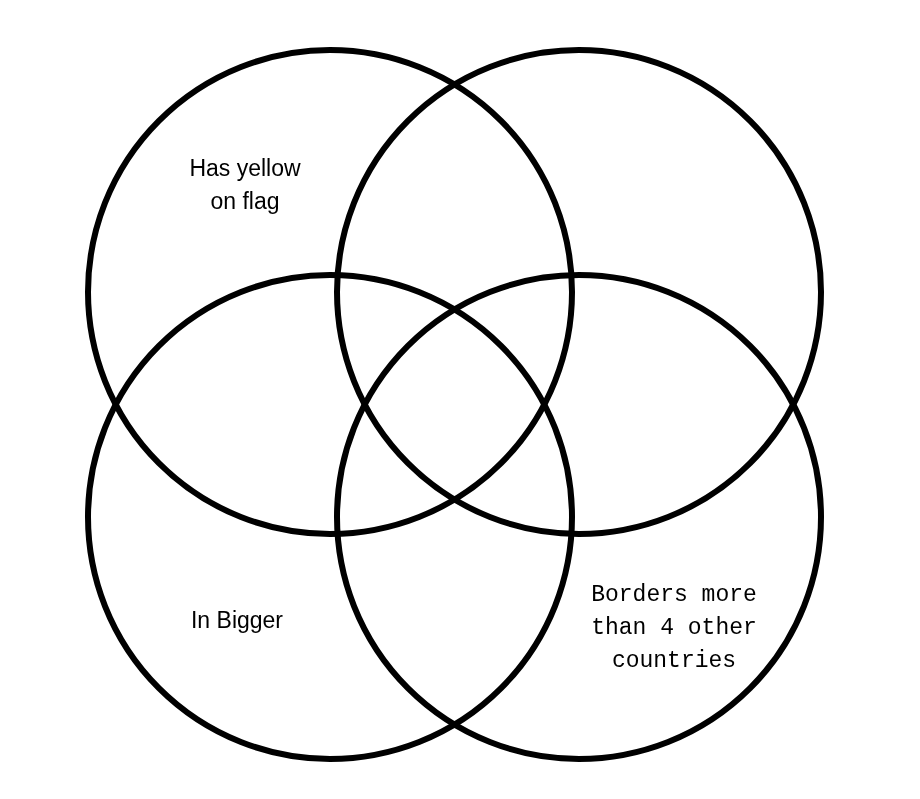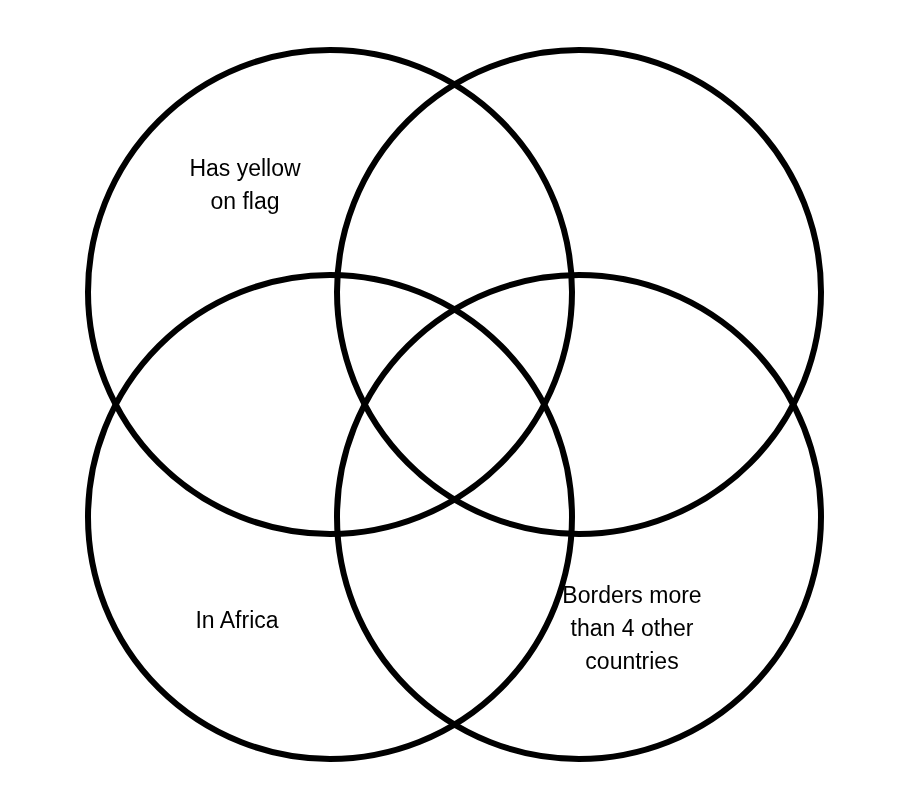--- a/index.html
+++ b/index.html
@@ -32,37 +32,37 @@
     text-align: center;
     white-space: pre-line;
     font-size: 23px;
     line-height: 33px;
     color: #000000;
     user-select: none;
   }
   .lbl-1 { left: 245px; top: 185px; }
   .lbl-2 { left: 664px; top: 199px; }
   .lbl-3 { left: 237px; top: 620px; }
-  .lbl-4 { left: 632px; top: 628px; }
+  .lbl-4 { left: 674px; top: 628px; font-family: Liberation Mono, monospace; }
 </style>
 </head>
 <body>
 
 <div class="page">
 
   <svg class="venn-svg" width="920" height="799" viewBox="0 0 920 799">
     <circle class="venn-circle" cx="330" cy="292" r="242" stroke="#000000"></circle>
     <circle class="venn-circle" cx="579" cy="292" r="242" stroke="#000000"></circle>
     <circle class="venn-circle" cx="330" cy="517" r="242" stroke="#000000"></circle>
     <circle class="venn-circle" cx="579" cy="517" r="242" stroke="#000000"></circle>
   </svg>
 
   <div class="set-label lbl-1">Has yellow
 on flag</div>
 
 
-  <div class="set-label lbl-3">In Africa</div>
+  <div class="set-label lbl-3">In Bigger</div>
 
   <div class="set-label lbl-4">Borders more
 than 4 other
 countries</div>
 
 </div>
 
 </body></html>

